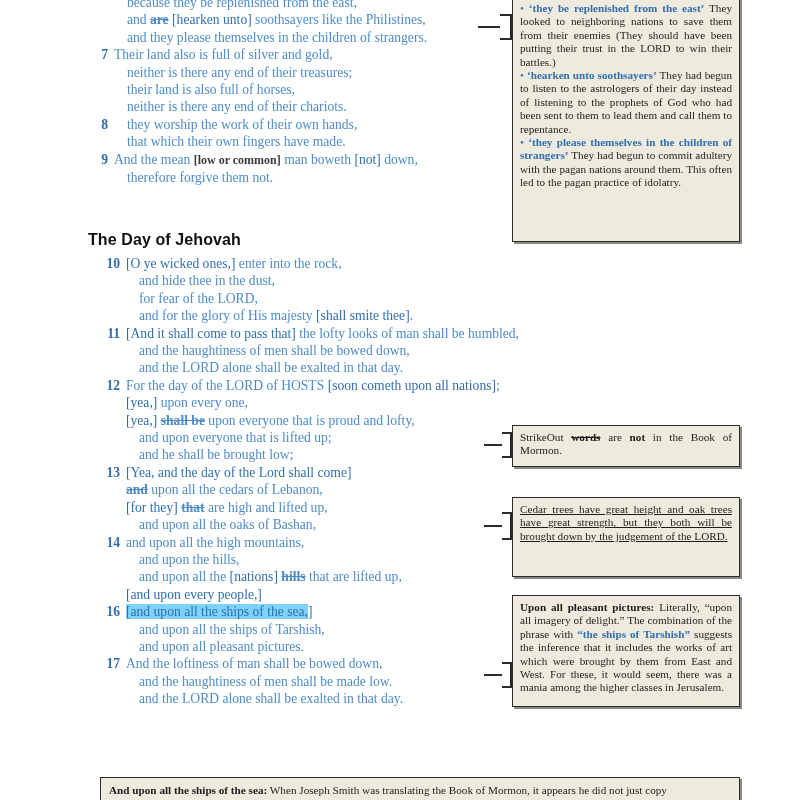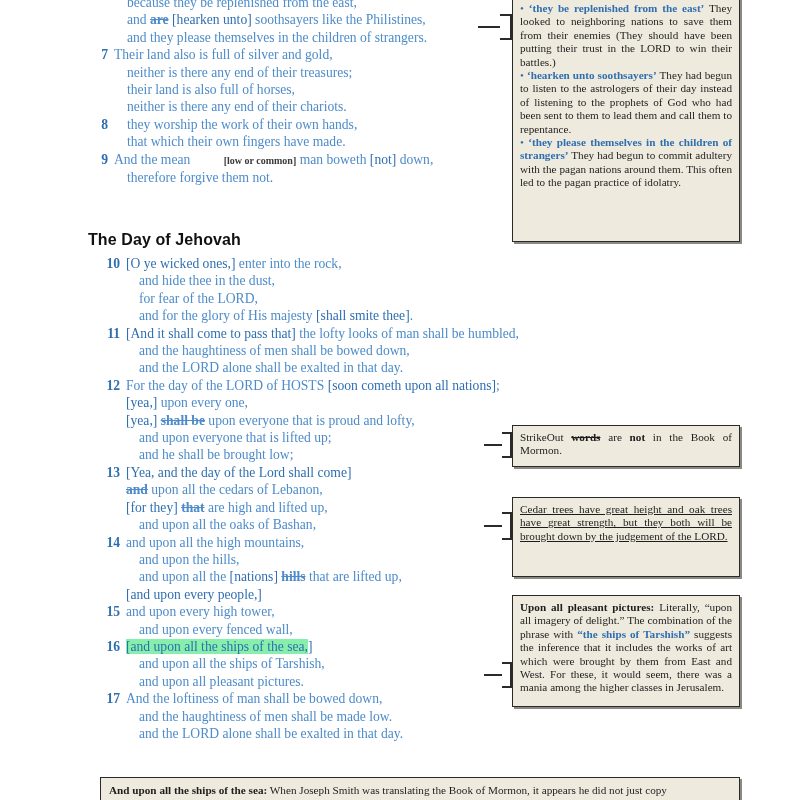--- a/index.html
+++ b/index.html
@@ -19,22 +19,22 @@
   .vnum{
     width:20px;min-width:20px;text-align:right;margin-right:6px;
     font-weight:bold;color:#2f6fb0;font-size:13.6px;line-height:17.4px;
   }
   .vbody{flex:1;}
   .ln{white-space:nowrap;}
   .i1{padding-left:13px;}
   .i0{padding-left:0px;}
   .bk{font-weight:normal;color:#2f6fb0;}
   .so{text-decoration:line-through;color:#4d8bc9;font-weight:bold;}
-  .sm{font-size:10px;font-weight:bold;color:#3a3a3a;margin-left:30px;}
-  .hl{background:#86efac;}
+  .sm{font-size:12px;font-weight:bold;color:#3a3a3a;}
+  .hl{background:#7dd3fc;}
 
   .heading{
     position:absolute;left:88px;top:231px;
     font-family:"Liberation Sans", sans-serif;
     font-weight:bold;font-size:16px;color:#111111;letter-spacing:.1px;
   }
 
   
   .note{
     position:absolute;background:#efeade;
@@ -155,27 +155,20 @@
       <div class="v">
         <div class="vnum">14</div>
         <div class="vbody">
           <div class="ln i0"><span>and upon all the high mountains,</span></div>
           <div class="ln i1"><span>and upon the hills,</span></div>
           <div class="ln i1"><span>and upon all the </span><span class="bk">[nations]</span><span> </span><span class="so">hills</span><span> that are lifted up,</span></div>
           <div class="ln i0"><span class="bk">[and upon every people,]</span></div>
         </div>
       </div>
       <div class="v">
-        <div class="vnum">15</div>
-        <div class="vbody">
-          <div class="ln i0"><span>and upon every high tower,</span></div>
-          <div class="ln i1"><span>and upon every fenced wall,</span></div>
-        </div>
-      </div>
-      <div class="v">
         <div class="vnum">16</div>
         <div class="vbody">
           <div class="ln i0"><span class="bk hl">[and upon all the ships of the sea,</span><span class="bk">]</span></div>
           <div class="ln i1"><span>and upon all the ships of Tarshish,</span></div>
           <div class="ln i1"><span>and upon all pleasant pictures.</span></div>
         </div>
       </div>
       <div class="v">
         <div class="vnum">17</div>
         <div class="vbody">

